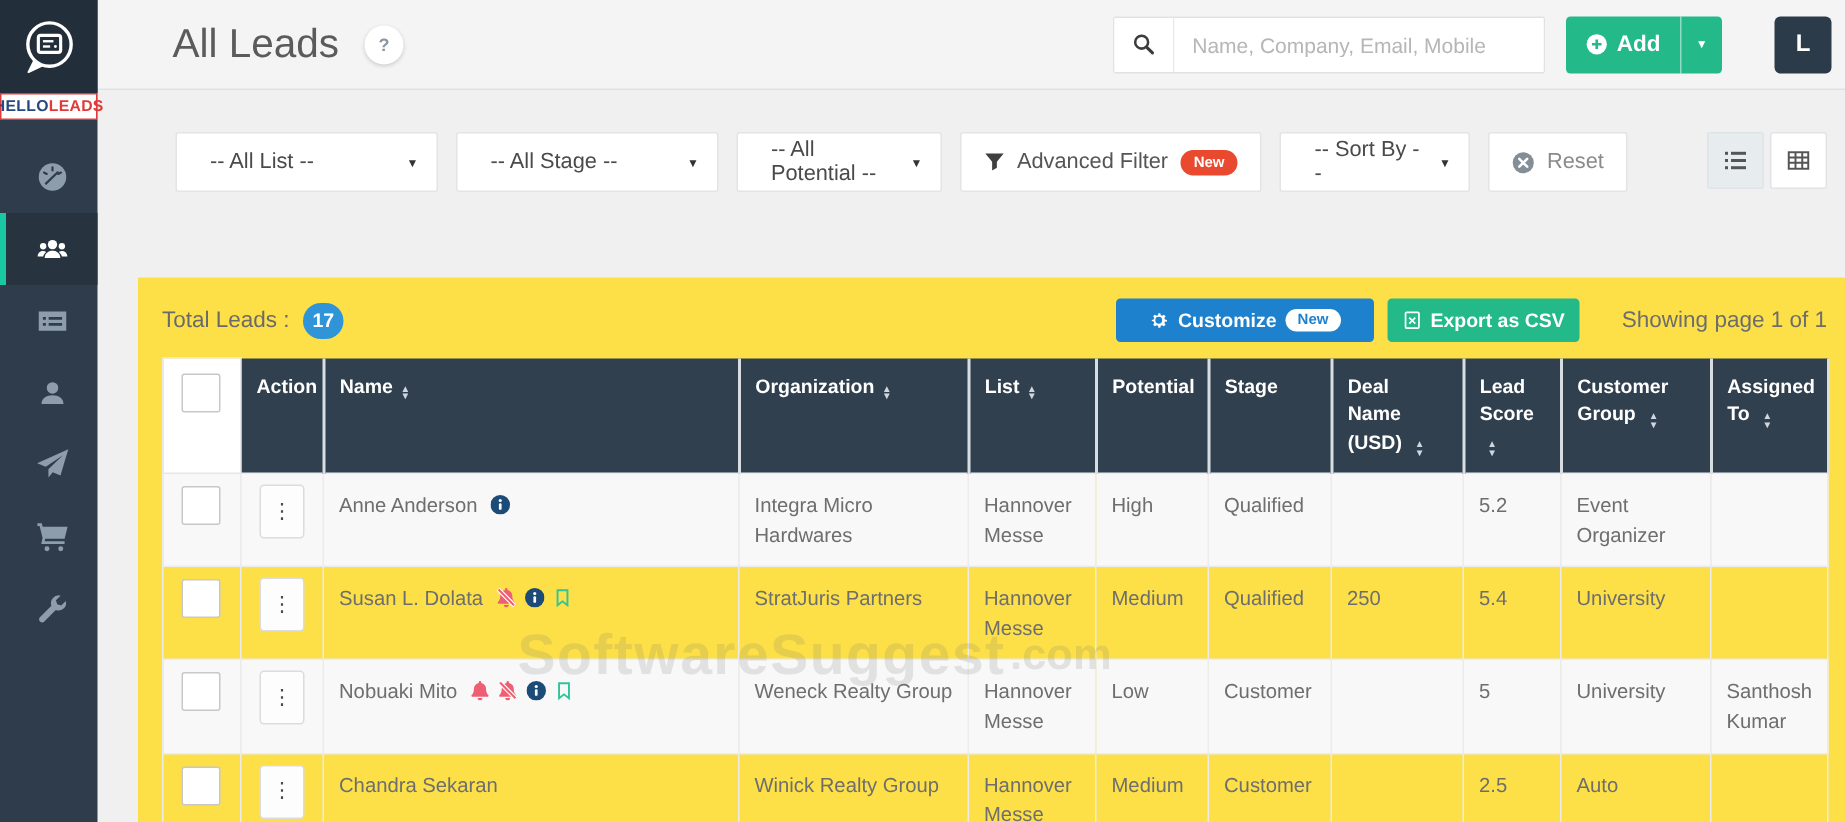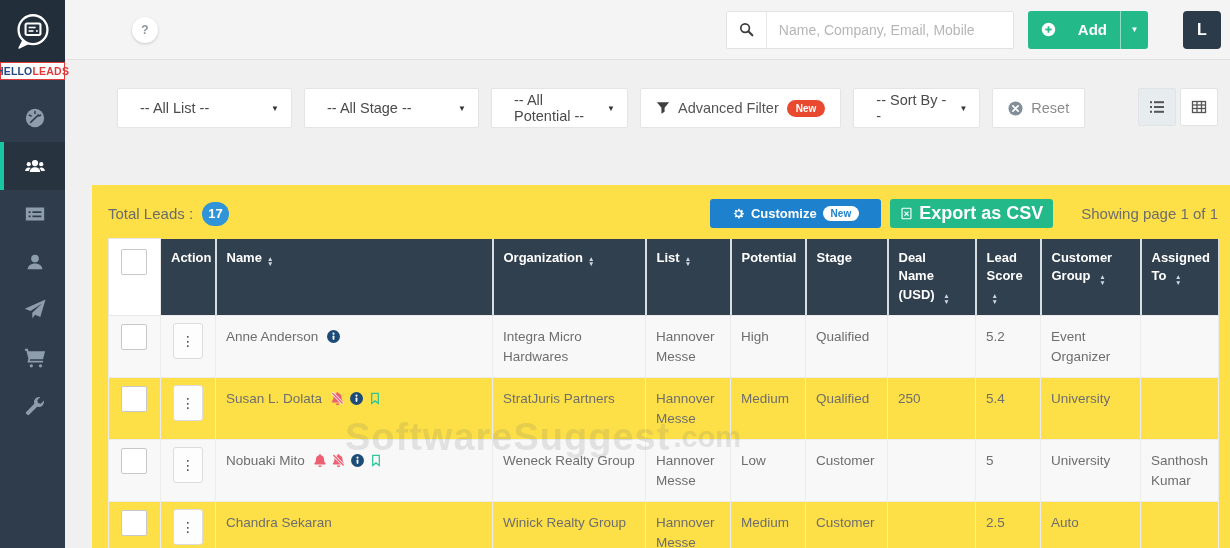--- a/index.html
+++ b/index.html
@@ -22,21 +22,21 @@
 
   .topbar { height:60px; background:#f4f4f4; border-bottom:1px solid #e2e2e2; display:flex; align-items:center; padding-left:50px; }
   .page-title { font-size:27px; color:#5b5b5b; font-weight:400; }
   .help-badge { width:26px; height:26px; border-radius:50%; background:#fff; box-shadow:0 1px 3px rgba(0,0,0,.18); color:#8a95a0; font-size:12px; font-weight:bold; display:flex; align-items:center; justify-content:center; margin-left:17px; cursor:pointer; }
   .top-right { margin-left:auto; display:flex; align-items:center;justify-content:flex-end; }
   .search-group { display:flex; height:38px; background:#fff; border:1px solid #e2e2e2; border-radius:2px; }
   .search-btn { width:40px; display:flex; align-items:center; justify-content:center; border-right:1px solid #e8e8e8; cursor:pointer; background:#fff; }
   .search-group input { border:none; outline:none; width:246px; padding:0 12px; font-size:14px; color:#555; font-family:inherit; }
   .search-group input::placeholder { color:#b6b6b6; }
   .add-btn { display:flex; height:38px; background:#23b989; border-radius:3px; color:#fff; margin-left:14px; cursor:pointer; }
-  .add-main { display:flex; align-items:center; gap:22px; padding:0 13px; font-size:15px; font-weight:bold; border-right:1px solid rgba(255,255,255,.5); }
+  .add-main { display:flex; align-items:center; gap:6px; padding:0 13px; font-size:15px; font-weight:bold; border-right:1px solid rgba(255,255,255,.5); }
   .add-caret { width:27px; display:flex; align-items:center; justify-content:center; font-size:8px; }
   .avatar { width:38px; height:38px; background:#2c3b4a; border-radius:4px; color:#fff; font-weight:bold; font-size:16px; display:flex; align-items:center; justify-content:center; margin-left:35px; margin-right:9px; cursor:pointer; }
 
   .filterbar { padding:28px 12px 0 52px; display:flex; align-items:flex-start; }
   .fselect { height:40px; background:#fff; border:1px solid #e4e4e4; border-radius:2px; display:flex; align-items:center; justify-content:space-between; padding:0 12px 0 22px; font-size:14.5px; color:#4a4a4a; cursor:pointer; margin-right:12px; }
   .w-list { width:175px; } .w-stage { width:175px; } .w-pot { width:137px; } .w-sort { width:127px; }
   .caret { font-size:8px; color:#333; margin-left:10px; }
   .fbtn { height:40px; background:#fff; border:1px solid #e4e4e4; border-radius:2px; display:flex; align-items:center; gap:8px; padding:0 15px; font-size:14.5px; color:#555; cursor:pointer; margin-right:12px; }
   .reset-btn { color:#8b8b8b; }
   .new-badge { background:#e8492f; color:#fff; font-size:10px; font-weight:bold; padding:3px 9px; border-radius:10px; }
@@ -44,21 +44,21 @@
   .toggle { width:38px; height:38px; border:1px solid #e0e4e6; background:#fff; border-radius:2px; display:flex; align-items:center; justify-content:center; cursor:pointer; }
   .toggle.active { background:#e7ecee; }
 
   
   .card { position:absolute; left:27px; top:185px; right:0; bottom:0; background:#fde047; }
   .card-head { display:flex; align-items:center; padding:14px 8px 10px 16px; }
   .total-label { font-size:15px; color:#6a6a6a; display:flex; align-items:center; gap:9px; }
   .count-badge { background:#3094d8; color:#fff; font-size:13px; font-weight:bold; min-width:27px; height:24px; border-radius:13px; display:flex; align-items:center; justify-content:center; padding:0 6px; }
   .btn-customize { margin-left:auto; background:#1e81cd; border:none; border-radius:3px; height:29px; color:#fff; font-size:13px; font-weight:bold; display:flex; align-items:center; gap:6px; padding:0 22px; cursor:pointer; font-family:inherit; }
   .customize-badge { background:#fff; color:#1e81cd; font-size:10px; font-weight:bold; padding:2px 8px; border-radius:9px; }
-  .btn-export { margin-left:9px; background:#23b989; border:none; border-radius:3px; height:29px; color:#fff; font-size:18px; font-weight:bold; display:flex; align-items:center; gap:6px; padding:0 10px; cursor:pointer; font-family:inherit; }
+  .btn-export { margin-left:9px; background:#23b989; border:none; border-radius:3px; height:29px; color:#fff; font-size:13px; font-weight:bold; display:flex; align-items:center; gap:6px; padding:0 10px; cursor:pointer; font-family:inherit; }
   .paging { color:#6d6d6d; font-size:15px; margin-left:28px; margin-right:4px; }
 
   
   table.leads { border-collapse:collapse; table-layout:fixed; width:1110px; margin-left:16px; }
   .c-check{width:52px}.c-action{width:55px}.c-name{width:277px}.c-org{width:153px}.c-list{width:85px}
   .c-pot{width:75px}.c-stage{width:82px}.c-deal{width:88px}.c-score{width:65px}.c-group{width:100px}.c-assign{width:78px}
   thead th { background:#31404e; color:#fff; font-size:13px; font-weight:bold; text-align:left; vertical-align:top; padding:10px 10px; border-right:2px solid #d8dde1; height:65px; line-height:1.45; }
   thead th.cb-head { background:#fff; border:1px solid #e7e7e7; vertical-align:top; padding:10px 0 0 12px; }
   .sort { display:inline-flex; flex-direction:column; font-size:6.5px; line-height:5.5px; color:#cfd8e0; margin-left:5px; vertical-align:1px; }
   tbody td { font-size:13.5px; color:#6e6e6e; padding:11px 10px; vertical-align:top; border:1px solid #ececec; line-height:1.45; }
@@ -144,20 +144,21 @@
       <svg viewBox="0 0 24 24">
           <path d="M21.7 6.1a5.6 5.6 0 0 1-7.3 6.7l-8 8a2.3 2.3 0 1 1-3.2-3.2l8-8a5.6 5.6 0 0 1 6.7-7.3L14.5 5.7l.9 2.9 2.9.9z"></path>
         </svg>
     </div>
   </div>
 </div>
 
 <div class="main">
 
   <div class="topbar">
+    <div class="page-title">All Leads</div>
     <div class="help-badge">?</div>
     <div class="top-right">
       <div class="search-group">
         <div class="search-btn">
           <svg viewBox="0 0 16 16" width="15" height="15">
               <circle cx="6.5" cy="6.5" r="4.6" fill="none" stroke="#3c3c3c" stroke-width="1.8"></circle>
               <line x1="10.2" y1="10.2" x2="14.2" y2="14.2" stroke="#3c3c3c" stroke-width="2.2" stroke-linecap="round"></line>
             </svg>
         </div>
         <input type="text" placeholder="Name, Company, Email, Mobile" style="">

